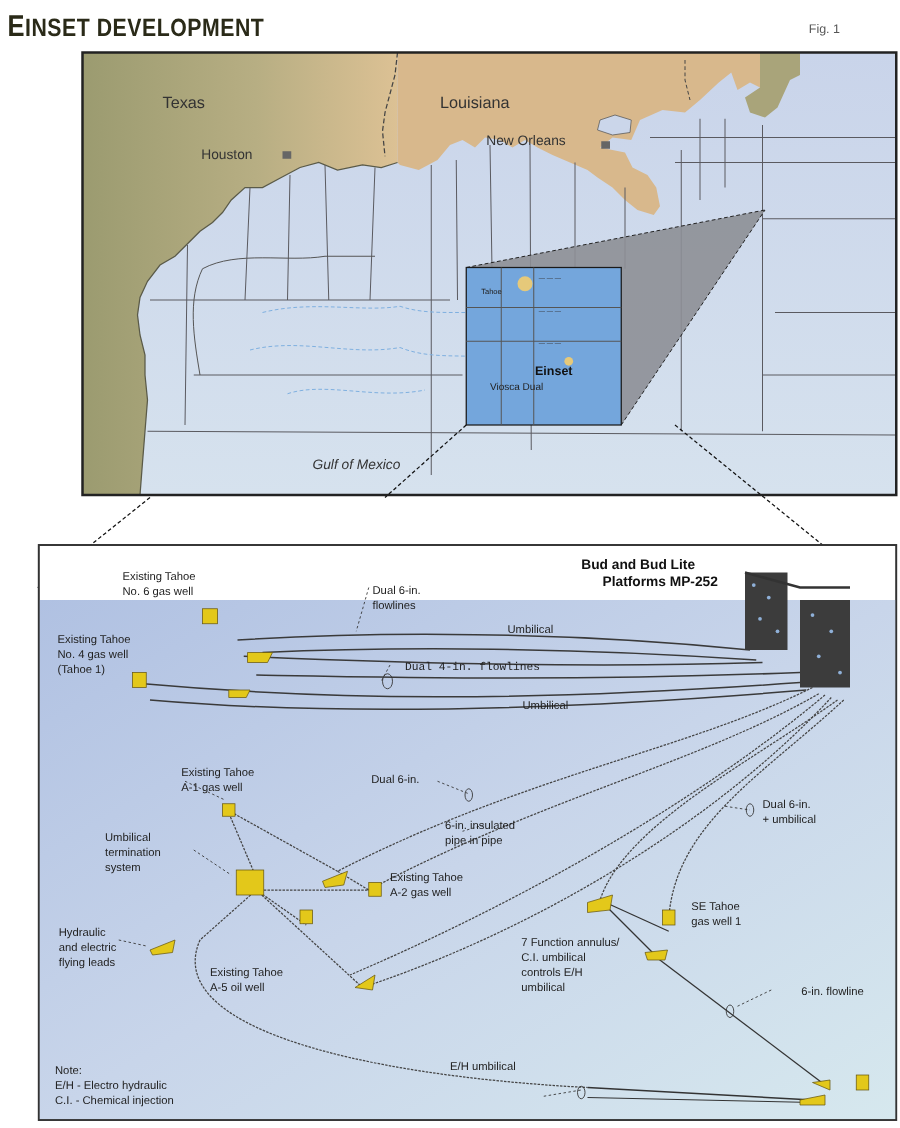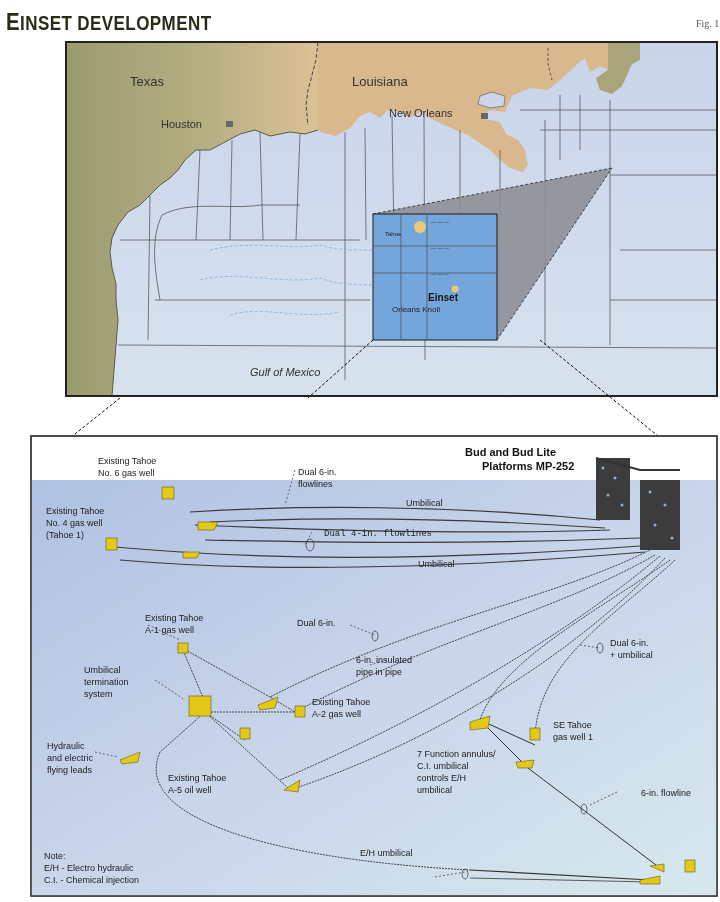--- a/index.html
+++ b/index.html
@@ -1,19 +1,19 @@
 <!DOCTYPE html>
 <html><head>
 <meta charset="utf-8">
 <style>
   html,body{margin:0;padding:0;background:#fff;}
   body{width:720px;height:902px;position:relative;overflow:hidden;font-family:"Liberation Sans",sans-serif;}
   .title{position:absolute;left:6px;top:8px;font-family:"Liberation Sans",sans-serif;font-weight:bold;font-size:20px;color:#2a2a18;letter-spacing:0.5px;transform:scaleX(0.85);transform-origin:left top;}
   .title .big{font-size:24px;}
-  .fig{position:absolute;left:696px;top:18px;font-size:10px;color:#555;font-family:Liberation Serif, serif;}
+  .fig{position:absolute;left:647px;top:18px;font-size:10px;color:#555;}
   svg text{font-family:"Liberation Sans",sans-serif;}
   .lbl{position:absolute;font-size:10px;color:#222;line-height:12px;white-space:nowrap;}
   .lbl-b{position:absolute;font-size:11px;font-weight:bold;color:#111;line-height:13px;white-space:nowrap;}
 </style>
 </head>
 <body>
 
 <div class="title"><span class="big">E</span><span>INSET DEVELOPMENT</span></div>
 <div class="fig">Fig. 1</div>
 
@@ -170,21 +170,21 @@
 
 <div class="lbl" style="left:130px;top:76px;font-size:13px;color:#333;">Texas</div>
 <div class="lbl" style="left:352px;top:76px;font-size:13px;color:#333;">Louisiana</div>
 <div class="lbl" style="left:161px;top:118px;font-size:11px;color:#333;">Houston</div>
 <div style="position:absolute;left:226px;top:121px;width:7px;height:6px;background:#666;"></div>
 <div class="lbl" style="left:389px;top:107px;font-size:11px;color:#333;">New Orleans</div>
 <div style="position:absolute;left:481px;top:113px;width:7px;height:6px;background:#666;"></div>
 <div class="lbl" style="left:250px;top:366px;font-size:11px;color:#333;font-style:italic;">Gulf of Mexico</div>
 <div class="lbl" style="left:385px;top:228px;font-size:6px;color:#222;">Tahoe</div>
 <div class="lbl-b" style="left:404px;top:291px;font-size:10px;padding-left:24px;">Einset</div>
-<div class="lbl" style="left:392px;top:304px;font-size:8px;color:#222;">Orleans Knoll</div>
+<div class="lbl" style="left:392px;top:304px;font-size:8px;color:#222;">Viosca Dual</div>
 
 <svg style="position:absolute;left:0;top:0" width="720" height="902" viewBox="0 0 720 902">
   <defs>
     <linearGradient id="seab" x1="0" y1="0" x2="1" y2="1">
       <stop offset="0" stop-color="#b0c1e2"></stop>
       <stop offset="0.5" stop-color="#c8d5ea"></stop>
       <stop offset="1" stop-color="#d6e8ee"></stop>
     </linearGradient>
   </defs>
   <rect x="31" y="436" width="686" height="460" fill="#fff" stroke="#333" stroke-width="1"></rect>

